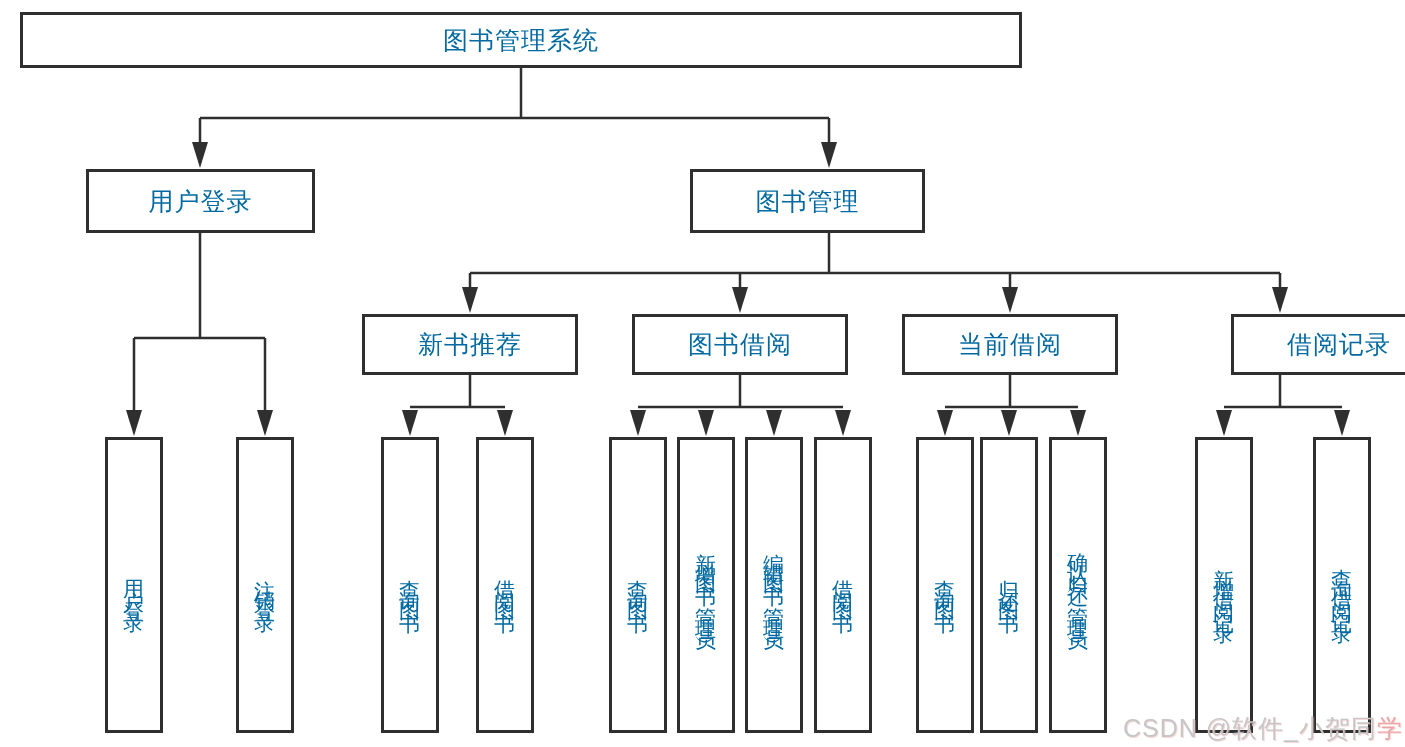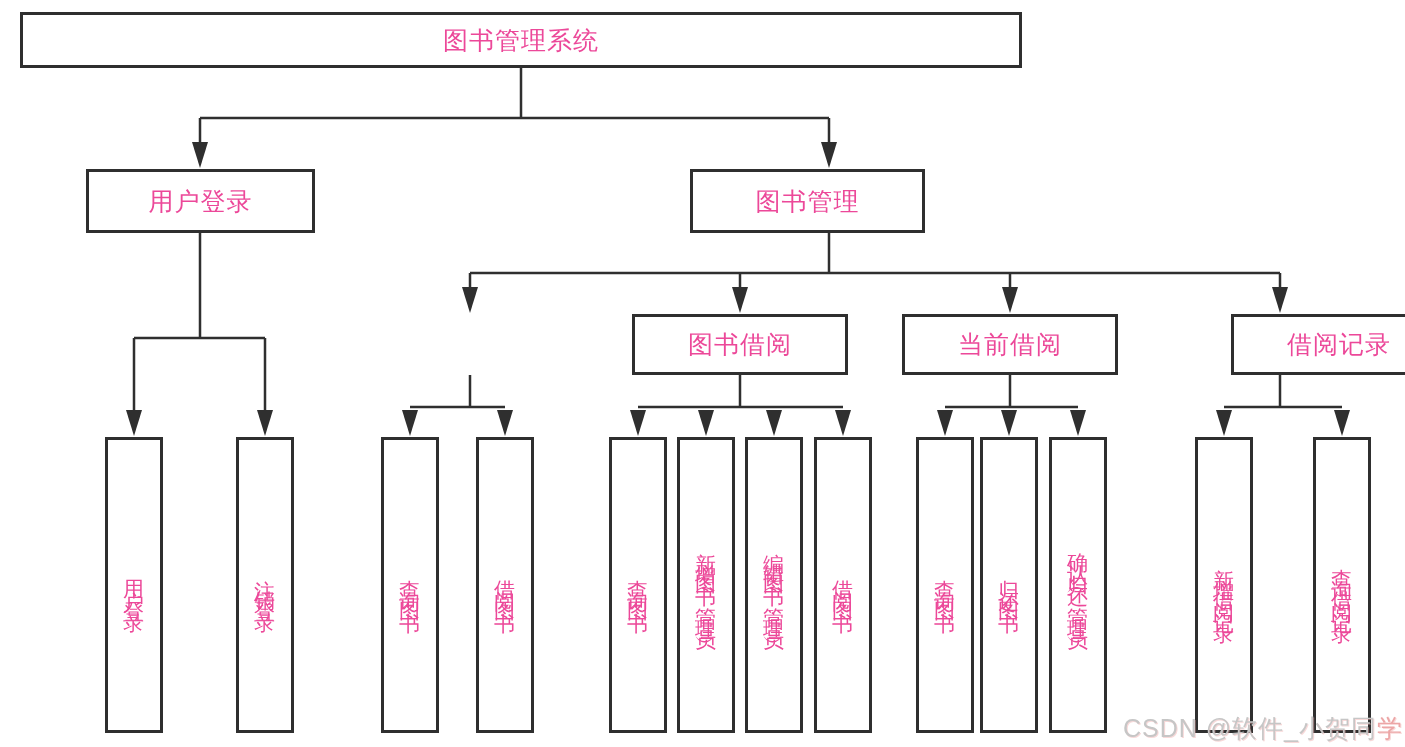--- a/index.html
+++ b/index.html
@@ -22,21 +22,21 @@
     z-index: 1;
   }
   .box {
     position: absolute;
     box-sizing: border-box;
     background: #ffffff;
     border: 3px solid #2f2f2f;
     display: flex;
     align-items: center;
     justify-content: center;
-    color: #ec4899;
+    color: #0369a1;
     z-index: 2;
   }
   .hbox {
     font-size: 25px;
     letter-spacing: 1px;
     white-space: nowrap;
   }
   .leaf {
     font-size: 21px;
   }
@@ -120,20 +120,23 @@
     <span>图书管理系统</span>
   </div>
 
   <div class="box hbox" style="left:86px; top:169px; width:229px; height:64px;">
     <span>用户登录</span>
   </div>
   <div class="box hbox" style="left:690px; top:169px; width:235px; height:64px;">
     <span>图书管理</span>
   </div>
 
+  <div class="box hbox" style="left:362px; top:314px; width:216px; height:61px;">
+    <span>新书推荐</span>
+  </div>
   <div class="box hbox" style="left:902px; top:314px; width:216px; height:61px;">
     <span>当前借阅</span>
   </div>
   <div class="box hbox" style="left:632px; top:314px; width:216px; height:61px;">
     <span>图书借阅</span>
   </div>
   <div class="box hbox" style="left:1231px; top:314px; width:216px; height:61px;">
     <span>借阅记录</span>
   </div>
 

